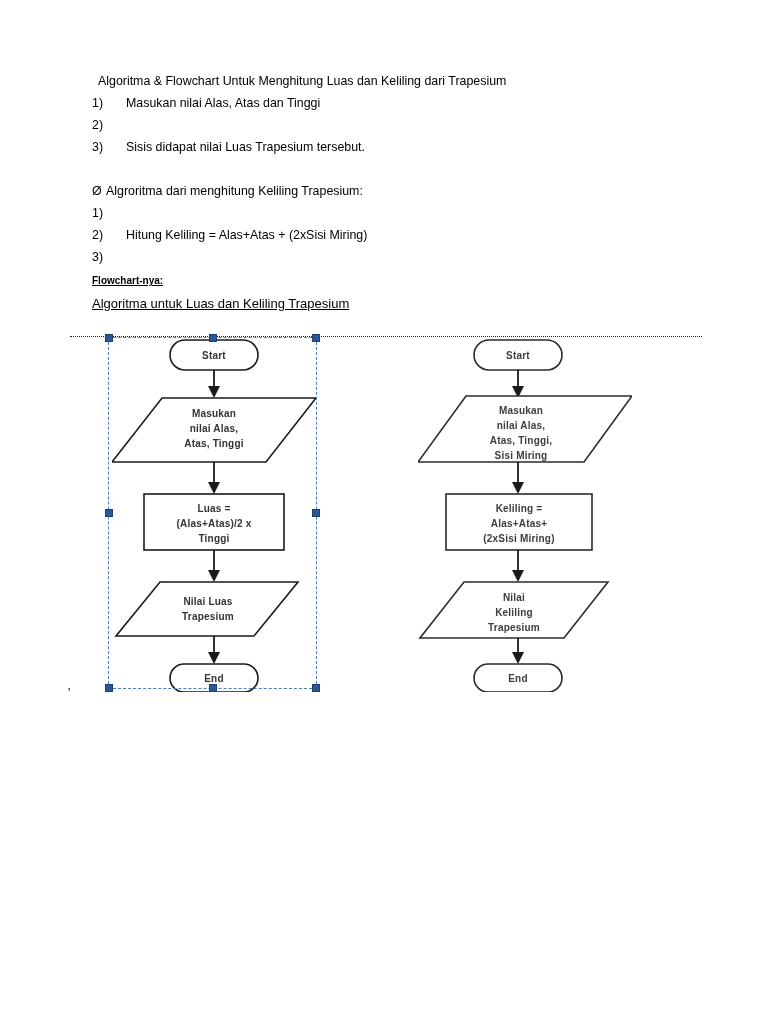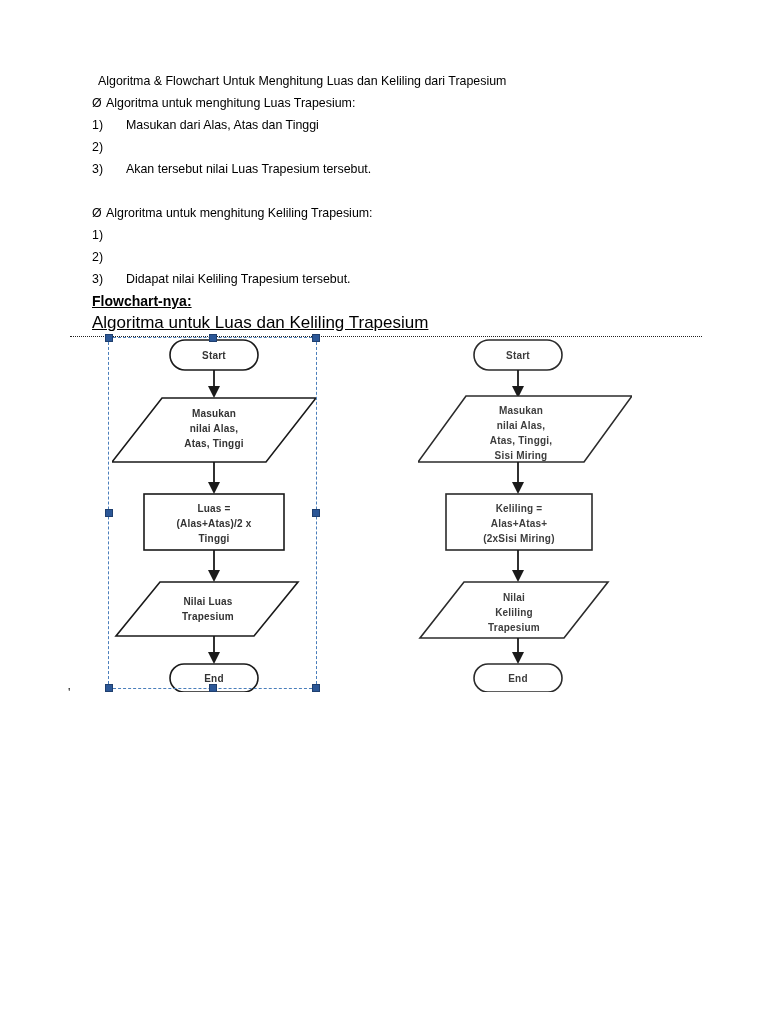--- a/index.html
+++ b/index.html
@@ -52,28 +52,28 @@
   }
   .num-line .num {
     display: inline-block;
     width: 34px;
     flex: 0 0 34px;
   }
   .spacer-line {
     height: 22px;
   }
   .head-bold {
-    font-size: 14px;
+    font-size: 10px;
     line-height: 22px;
     font-weight: bold;
     text-decoration: underline;
     display: inline-block;
   }
   .head-underline {
-    font-size: 17px;
+    font-size: 13px;
     line-height: 22px;
     text-decoration: underline;
     display: inline-block;
   }
   .head-row { line-height: 22px; }
 
   
   .anchor-rule {
     position: absolute;
     left: 70px;
@@ -151,47 +151,46 @@
 </style>
 </head>
 <body>
 
 <div class="page">
 
   <div class="doc-text">
 
     <div class="title-line">Algoritma &amp; Flowchart Untuk Menghitung Luas dan Keliling dari Trapesium</div>
 
-    <div class="bullet-line"><span class="oslash">Ø</span><span>Algoritma untuk menghitung Luas Trapesium:</span></div>
 
     <div class="num-line">
         <span class="num">1)</span>
-        <span>Masukan dari Alas, Atas  dan Tinggi</span>
+        <span>Masukan nilai Alas, Atas  dan Tinggi</span>
       </div>
     <div class="num-line">
         <span class="num">2)</span>
       </div>
     <div class="num-line">
         <span class="num">3)</span>
-        <span>Akan tersebut nilai Luas Trapesium tersebut.</span>
+        <span>Sisis didapat nilai Luas Trapesium tersebut.</span>
       </div>
 
     <div class="spacer-line"></div>
 
-    <div class="bullet-line"><span class="oslash">Ø</span><span>Algroritma untuk menghitung Keliling Trapesium:</span></div>
+    <div class="bullet-line"><span class="oslash">Ø</span><span>Algroritma dari menghitung Keliling Trapesium:</span></div>
 
     <div class="num-line">
         <span class="num">1)</span>
       </div>
     <div class="num-line">
         <span class="num">2)</span>
+        <span>Hitung Keliling = Alas+Atas + (2xSisi Miring)</span>
       </div>
     <div class="num-line">
         <span class="num">3)</span>
-        <span>Didapat nilai Keliling  Trapesium  tersebut.</span>
       </div>
 
     <div class="head-row"><span class="head-bold">Flowchart-nya:</span></div>
     <div class="head-row"><span class="head-underline">Algoritma untuk Luas dan Keliling Trapesium</span></div>
 
   </div>
 
   <div class="anchor-rule"></div>
 
   <div class="flow flow-left" style="left:112px; top:336px;">

